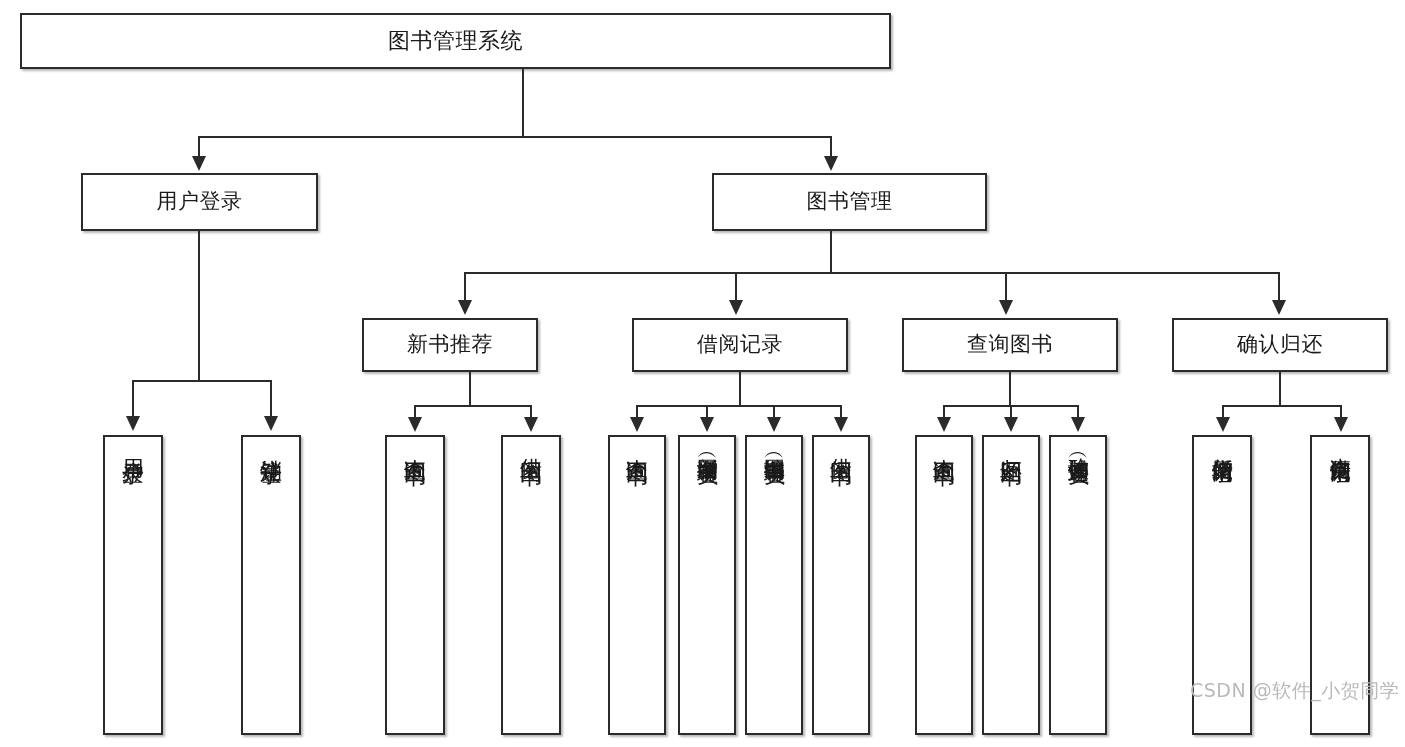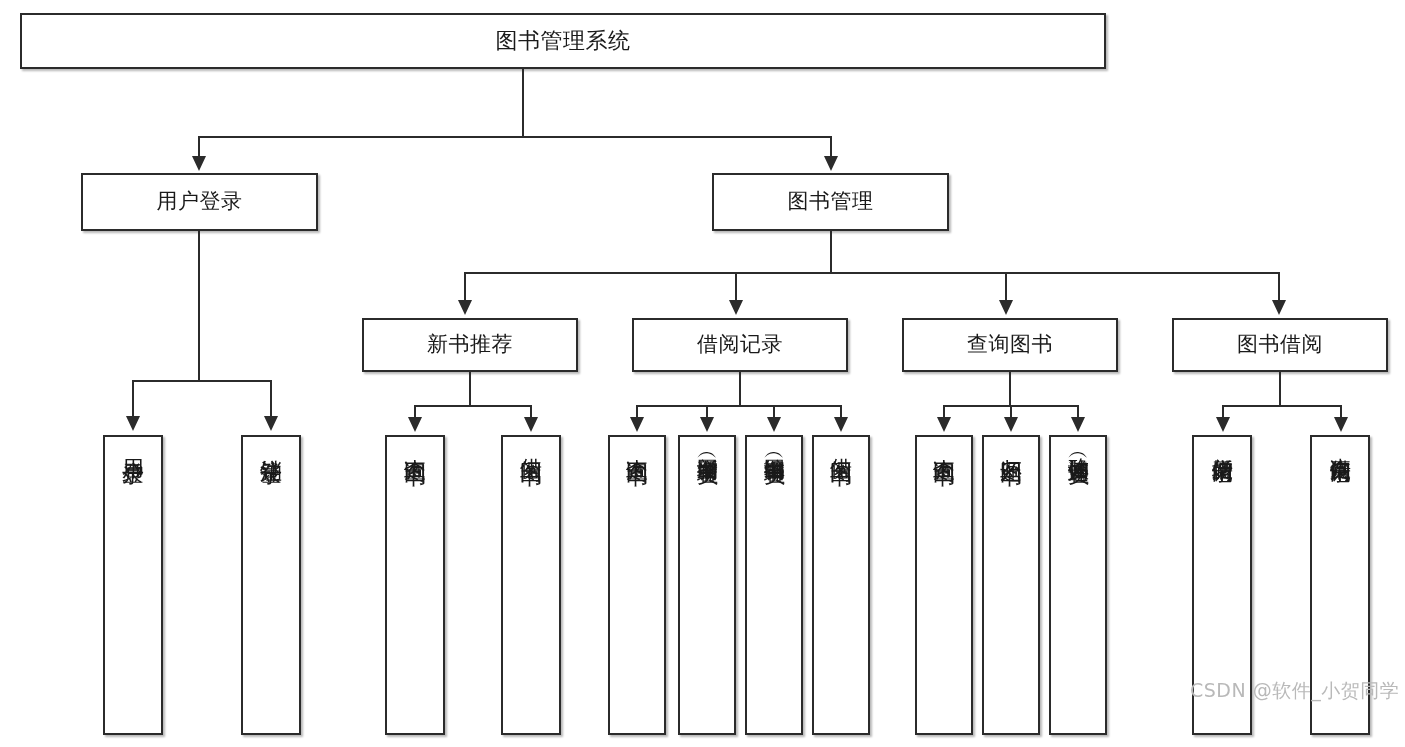--- a/index.html
+++ b/index.html
@@ -79,37 +79,37 @@
     font-size: 19px;
     white-space: nowrap;
     letter-spacing: 0.5px;
   }
 </style>
 </head>
 <body>
 
 <div id="canvas">
 
-  <div class="node h root" style="left:20px; top:13px; width:1086px; height:56px;">
+  <div class="node h root" style="left:20px; top:13px; width:871px; height:56px;">
     <span class="lbl">图书管理系统</span>
   </div>
 
   <div class="vline" style="left:522px; top:69px; width:2px; height:68px;"></div>
 
   <div class="hline" style="left:198px; top:136px; width:634px; height:2px;"></div>
 
   <div class="vline" style="left:198px; top:136px; width:2px; height:22px;"></div>
   <div class="arrow" style="left:192px; top:156px;"></div>
   <div class="vline" style="left:830px; top:136px; width:2px; height:22px;"></div>
   <div class="arrow" style="left:824px; top:156px;"></div>
 
   <div class="node h" style="left:81px; top:173px; width:237px; height:58px;">
     <span class="lbl">用户登录</span>
   </div>
-  <div class="node h" style="left:712px; top:173px; width:237px; height:58px;">
+  <div class="node h" style="left:712px; top:173px; width:275px; height:58px;">
     <span class="lbl">图书管理</span>
   </div>
 
   <div class="vline" style="left:198px; top:231px; width:2px; height:150px;"></div>
   <div class="hline" style="left:132px; top:380px; width:140px; height:2px;"></div>
   <div class="vline" style="left:132px; top:380px; width:2px; height:38px;"></div>
   <div class="arrow" style="left:126px; top:416px;"></div>
   <div class="vline" style="left:270px; top:380px; width:2px; height:38px;"></div>
   <div class="arrow" style="left:264px; top:416px;"></div>
 
@@ -118,31 +118,31 @@
 
   <div class="vline" style="left:464px; top:272px; width:2px; height:30px;"></div>
   <div class="arrow" style="left:458px; top:300px;"></div>
   <div class="vline" style="left:735px; top:272px; width:2px; height:30px;"></div>
   <div class="arrow" style="left:729px; top:300px;"></div>
   <div class="vline" style="left:1005px; top:272px; width:2px; height:30px;"></div>
   <div class="arrow" style="left:999px; top:300px;"></div>
   <div class="vline" style="left:1278px; top:272px; width:2px; height:30px;"></div>
   <div class="arrow" style="left:1272px; top:300px;"></div>
 
-  <div class="node h" style="left:362px; top:318px; width:216px; height:54px;">
+  <div class="node h" style="left:362px; top:318px; width:176px; height:54px;">
     <span class="lbl">新书推荐</span>
   </div>
   <div class="node h" style="left:632px; top:318px; width:216px; height:54px;">
     <span class="lbl">借阅记录</span>
   </div>
   <div class="node h" style="left:902px; top:318px; width:216px; height:54px;">
     <span class="lbl">查询图书</span>
   </div>
   <div class="node h" style="left:1172px; top:318px; width:216px; height:54px;">
-    <span class="lbl">图书借阅</span>
+    <span class="lbl">确认归还</span>
   </div>
 
   <div class="vline" style="left:469px; top:372px; width:2px; height:34px;"></div>
   <div class="hline" style="left:414px; top:405px; width:118px; height:2px;"></div>
   <div class="vline" style="left:414px; top:405px; width:2px; height:14px;"></div>
   <div class="arrow" style="left:408px; top:417px;"></div>
   <div class="vline" style="left:530px; top:405px; width:2px; height:14px;"></div>
   <div class="arrow" style="left:524px; top:417px;"></div>
 
   <div class="vline" style="left:739px; top:372px; width:2px; height:34px;"></div>

